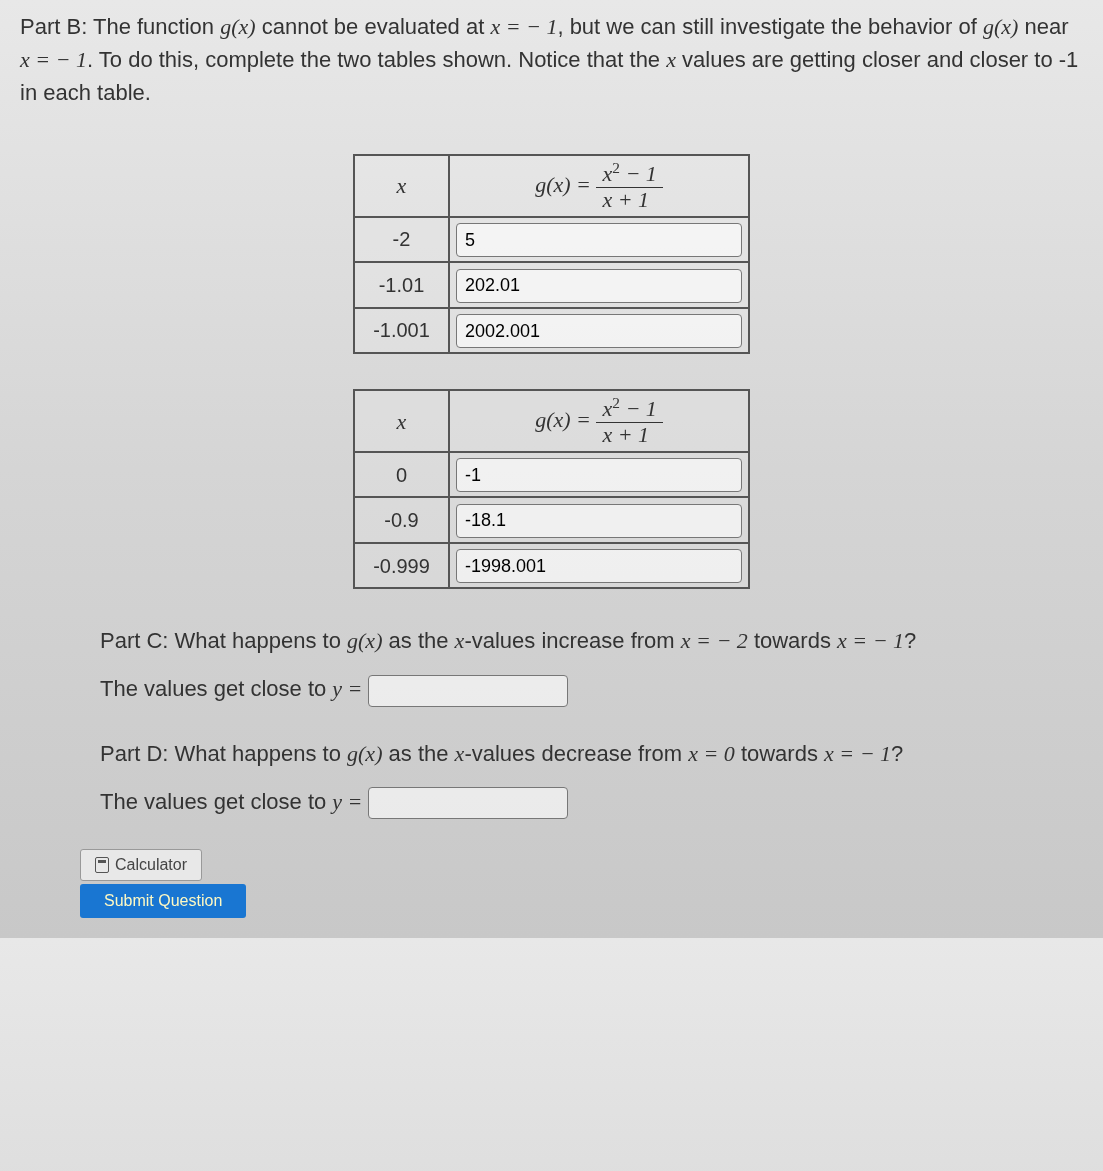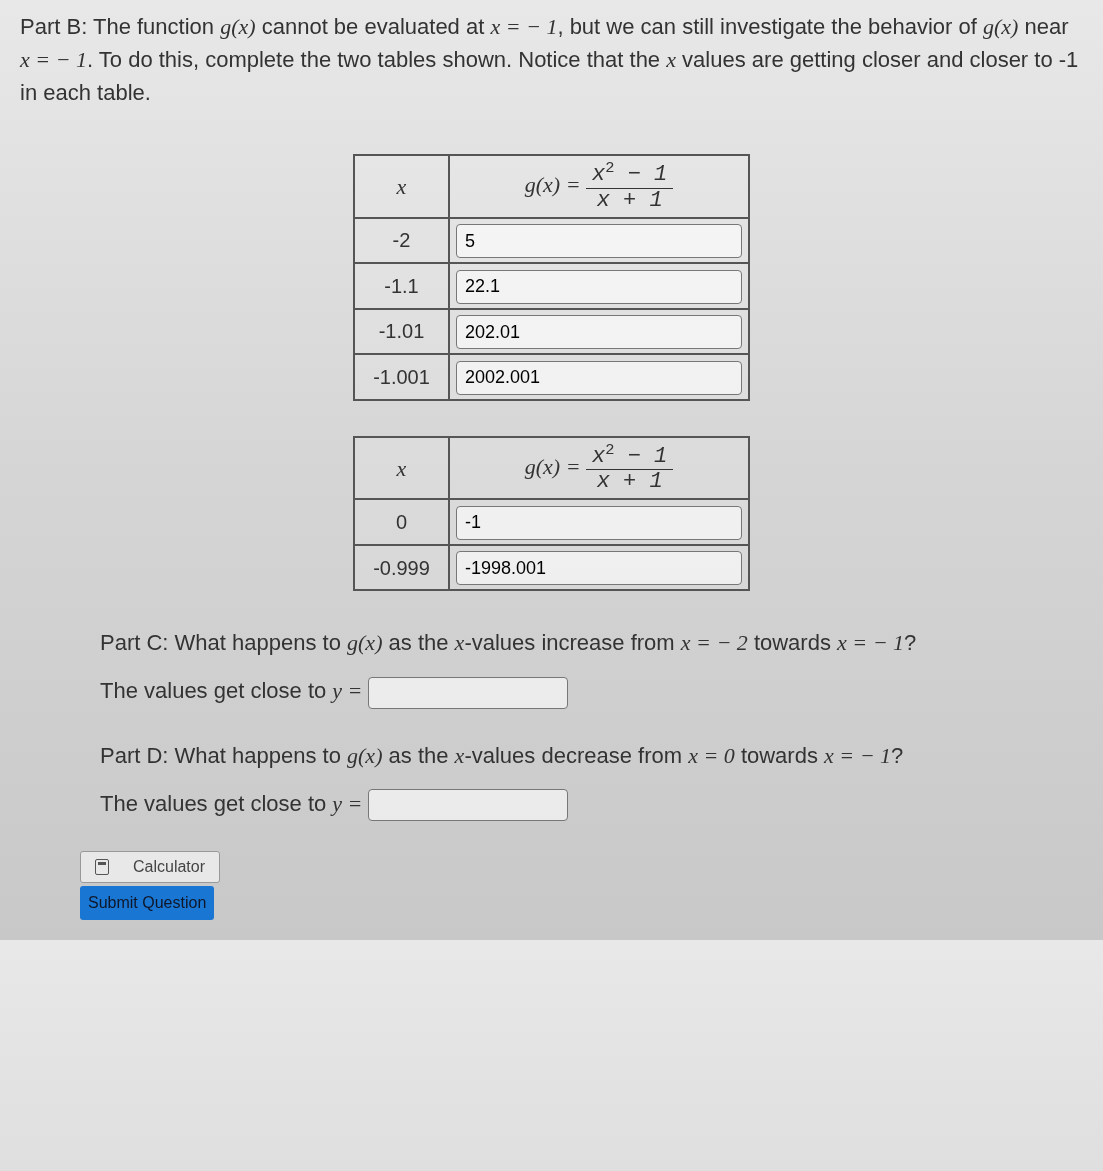--- a/index.html
+++ b/index.html
@@ -31,22 +31,22 @@
     vertical-align: middle;
   }
   table.data th { font-weight: normal; }
   table.data td.xcol { width: 95px; font-size: 20px; }
   table.data th.xhead { width: 95px; }
   table.data th.ghead { width: 300px; padding: 4px 14px; }
   table.data td.gcol { width: 300px; padding: 4px 6px; }
   .frac {
     display: inline-block;
     vertical-align: middle;
-    text-align: center;
-    font-family: Liberation Mono, monospace;
+    text-align: left;
+    font-family: Liberation Serif, serif;
     font-style: italic;
     line-height: 1.1;
   }
   .frac .num { display:block; border-bottom: 1.5px solid #333; padding: 0 6px; }
   .frac .den { display:block; padding: 0 6px; }
   .sup { font-size: 0.7em; vertical-align: super; font-style: normal;}
   input.cell {
     width: 100%;
     height: 34px;
     border: 1px solid #777;
@@ -65,21 +65,21 @@
     font-size: 18px;
     background: rgba(255,255,255,0.6);
     vertical-align: middle;
   }
   .part { margin: 14px 0 10px 80px; }
   .answer-line { margin: 15px 0 30px 80px; }
   .buttons { margin: 20px 0 0 60px; }
   .calc-btn {
     display: inline-flex;
     align-items: center;
-    gap: 24px;
+    gap: 6px;
     border: 1px solid #999;
     background: #e8e8e8;
     padding: 6px 14px;
     font-size: 16px;
     border-radius: 3px;
     cursor: pointer;
     color: #444;
   }
   .calc-icon {
     display:inline-block;
@@ -90,23 +90,23 @@
   }
   .calc-icon::before {
     content:"";
     position:absolute;
     top:2px; left:2px; right:2px; height:3px;
     background:#555;
   }
   .submit-btn {
     display: inline-block;
     background: #1976d2;
-    color: #0f172a;
+    color: #fef9c3;
     border: none;
-    padding: 8px 8px;
+    padding: 8px 24px;
     font-size: 16px;
     border-radius: 3px;
     cursor: pointer;
     margin-top: 0;
   }
 </style>
 </head>
 <body>
 
 <div class="intro">
@@ -123,24 +123,20 @@
         <span class="num"><span style="font-style:italic">x</span><span class="sup">2</span> − 1</span>
         <span class="den"><span style="font-style:italic">x</span> + 1</span>
       </span>
     </th>
   </tr>
   <tr>
     <td class="xcol">-2</td>
     <td class="gcol"><input class="cell" value="5" style=""></td>
   </tr>
   <tr>
-    <td class="xcol">-1.1</td>
-    <td class="gcol"><input class="cell" value="22.1" style=""></td>
-  </tr>
-  <tr>
     <td class="xcol">-1.01</td>
     <td class="gcol"><input class="cell" value="202.01" style=""></td>
   </tr>
   <tr>
     <td class="xcol">-1.001</td>
     <td class="gcol"><input class="cell" value="2002.001" style=""></td>
   </tr>
 </tbody>
   </table>
 
@@ -152,20 +148,24 @@
       <span class="mathfn"><span style="font-style:italic">g</span>(<span style="font-style:italic">x</span>) = </span>
       <span class="frac">
         <span class="num"><span style="font-style:italic">x</span><span class="sup">2</span> − 1</span>
         <span class="den"><span style="font-style:italic">x</span> + 1</span>
       </span>
     </th>
   </tr>
   <tr>
     <td class="xcol">0</td>
     <td class="gcol"><input class="cell" value="-1" style=""></td>
+  </tr>
+  <tr>
+    <td class="xcol">-0.9</td>
+    <td class="gcol"><input class="cell" value="-18.1" style=""></td>
   </tr>
   <tr>
     <td class="xcol">-0.999</td>
     <td class="gcol"><input class="cell" value="-1998.001" style=""></td>
   </tr>
 </tbody>
   </table>
 
 <div class="part">
   <span>Part C:</span><span> What happens to </span><span class="mathfn"><span style="font-style:italic">g</span>(<span style="font-style:italic">x</span>)</span><span> as the </span><span class="mathvar">x</span><span>-values increase from </span><span class="mathvar">x = − 2</span><span> towards </span><span class="mathvar">x = − 1</span><span>?</span>

